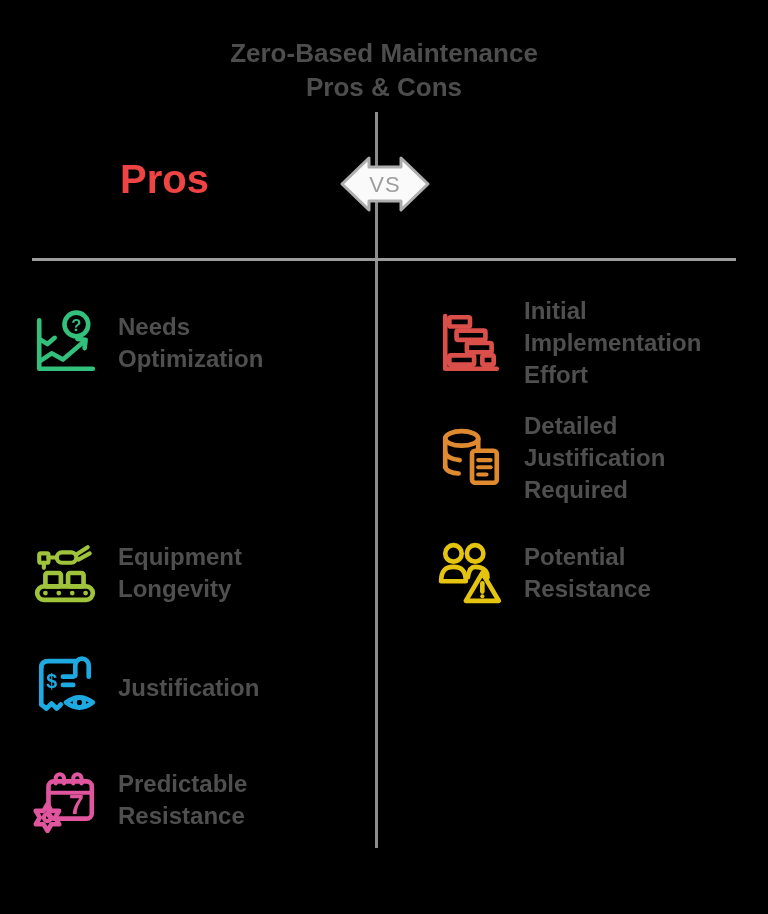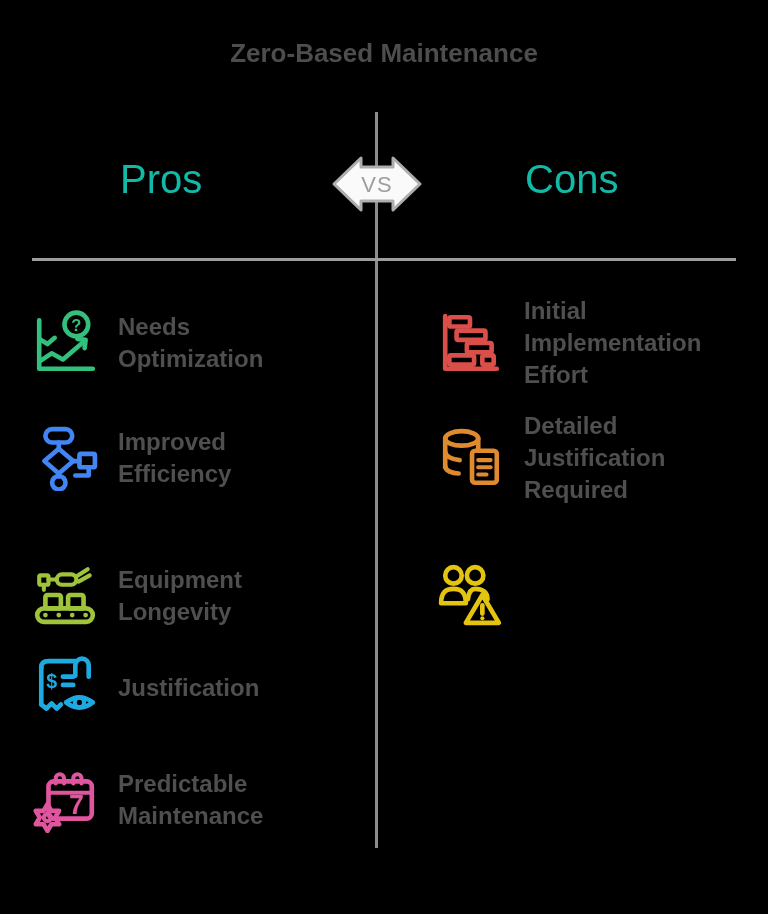--- a/index.html
+++ b/index.html
@@ -9,53 +9,53 @@
     font-family:"Liberation Sans", sans-serif;
     overflow:hidden;
   }
   .canvas{position:relative;width:641px;height:914px;color:#4F4F4F;}
   .title{
     position:absolute;top:36px;left:0;width:768px;
     text-align:center;font-size:26px;line-height:34px;font-weight:bold;color:#4D4D4D;
   }
   .v-divider{position:absolute;left:375px;top:112px;width:3px;height:736px;background:#8C8C8C;}
   .h-divider{position:absolute;left:32px;top:258px;width:704px;height:3px;background:#9C9C9C;}
-  .col-header{position:absolute;top:158px;font-size:40px;line-height:42px;font-weight:normal;color:#14b8a6;}
+  .col-header{position:absolute;top:158px;font-size:40px;line-height:42px;font-weight:bold;color:#ef4444;}
   .col-header.pros{left:120px;}
   .col-header.cons{left:525px;}
-  .vs-badge{position:absolute;left:331px;top:151px;width:92px;height:66px;}
+  .vs-badge{position:absolute;left:339px;top:151px;width:92px;height:66px;}
   .row{position:absolute;display:flex;align-items:center;gap:20px;height:110px;}
   .row.left{left:32px;width:330px;}
   .row.right{left:438px;width:320px;}
-  .r1{top:288px;} .r2{top:403px;} .r3{top:518px;align-items:flex-end;} .r4{top:633px;} .r5{top:745px;}
+  .r1{top:288px;} .r2{top:403px;} .r3{top:518px;} .r4{top:633px;} .r5{top:745px;}
   .icon{width:66px;height:66px;flex:0 0 66px;}
   .icon svg{display:block;width:66px;height:66px;}
   .label{
     font-size:24px;font-weight:bold;line-height:32px;
     color:#4F4F4F;white-space:pre-line;
   }
   .stroke{fill:none;stroke:currentColor;stroke-width:4.5;stroke-linecap:round;stroke-linejoin:round;}
   .thin{stroke-width:4;}
   .fillc{fill:currentColor;stroke:none;}
   .glyph{fill:currentColor;stroke:none;font-family:"Liberation Sans",sans-serif;font-weight:bold;}
 </style>
 </head>
 <body>
 
 <div class="canvas">
 
   <div class="title">
     <div>Zero-Based Maintenance</div>
+    <div>Pros &amp; Cons</div>
   </div>
 
   <div class="v-divider"></div>
   <div class="h-divider"></div>
 
   <div class="col-header pros">Pros</div>
-  <div class="col-header cons">Cons</div>
 
   <div class="vs-badge">
     <svg viewBox="0 0 92 66">
       <polygon points="3,33 30,7 30,16 62,16 62,7 89,33 62,59 62,50 30,50 30,59" stroke-width="3" stroke-linejoin="round" fill="#FAFAFA" stroke="#ADADAD"></polygon>
       <text x="46" y="41" text-anchor="middle" font-size="22" letter-spacing="1" font-family="Liberation Sans, sans-serif" fill="#9E9E9E">VS</text>
     </svg>
   </div>
 
   <div class="row left r1">
     <span class="icon" style="color: rgb(51, 191, 124);">
@@ -65,36 +65,20 @@
         <path class="stroke" d="M7,50 L19,42 L30,48 L51,30"></path>
         <path class="stroke" d="M44,28 L52,29 L51,37"></path>
         <circle class="stroke" cx="43" cy="14" r="11.5"></circle>
         <text class="glyph" x="43" y="20" text-anchor="middle" font-size="16">?</text>
       </svg>
     </span>
     <span class="label">Needs
 Optimization</span>
   </div>
 
-  <div class="row left r2">
-    <span class="icon" style="color: rgb(66, 133, 244);">
-      <svg viewBox="0 0 64 64">
-        <rect class="stroke" x="13" y="4" width="26" height="13" rx="6.5"></rect>
-        <path class="stroke" d="M26,17 V23"></path>
-        <path class="stroke" d="M26,23 L12,35 L26,47 L40,35 Z"></path>
-        <path class="stroke" d="M26,47 V50"></path>
-        <circle class="stroke" cx="26" cy="56" r="6.5"></circle>
-        <path class="stroke" d="M40,35 H46"></path>
-        <rect class="stroke" x="46" y="28" width="15" height="13" rx="1.5"></rect>
-        <path class="stroke" d="M42,49 H55 V41"></path>
-      </svg>
-    </span>
-    <span class="label">Improved
-Efficiency</span>
-  </div>
 
   <div class="row left r3">
     <span class="icon" style="color: rgb(159, 196, 59);">
       <svg viewBox="0 0 64 64">
         <rect class="stroke" x="5" y="45" width="54" height="13" rx="6.5"></rect>
         <circle class="fillc" cx="13" cy="51.5" r="2.3"></circle>
         <circle class="fillc" cx="26" cy="51.5" r="2.3"></circle>
         <circle class="fillc" cx="39" cy="51.5" r="2.3"></circle>
         <circle class="fillc" cx="52" cy="51.5" r="2.3"></circle>
         <rect class="stroke" x="13" y="32" width="15" height="13" rx="2"></rect>
@@ -134,21 +118,21 @@
         <rect class="stroke" x="16" y="14" width="42" height="36" rx="5"></rect>
         <path class="stroke thin" d="M16,25 H58"></path>
         <path class="stroke thin" d="M23,16 V11 A4,4 0 0 1 31,11 V16"></path>
         <path class="stroke thin" d="M40,16 V11 A4,4 0 0 1 48,11 V16"></path>
         <text class="glyph" x="43" y="46" text-anchor="middle" font-size="26">7</text>
         <path class="stroke" d="M15,36 L18.8,42.5 L26.3,42.5 L22.5,49 L26.3,55.5 L18.8,55.5 L15,62 L11.2,55.5 L3.7,55.5 L7.5,49 L3.7,42.5 L11.2,42.5 Z"></path>
         <circle class="stroke thin" cx="15" cy="49" r="3.5"></circle>
       </svg>
     </span>
     <span class="label">Predictable
-Maintenance</span>
+Resistance</span>
   </div>
 
   <div class="row right r1">
     <span class="icon" style="color: rgb(219, 79, 74);">
       <svg viewBox="0 0 64 64">
         <path class="stroke" d="M7,6 V57 H57"></path>
         <rect class="stroke" x="11" y="7" width="20" height="9" rx="1.5"></rect>
         <rect class="stroke" x="18" y="20" width="28" height="9" rx="1.5"></rect>
         <rect class="stroke" x="28" y="32" width="24" height="9" rx="1.5"></rect>
         <rect class="stroke" x="11" y="44" width="24" height="9" rx="1.5"></rect>
@@ -184,17 +168,19 @@
       <svg viewBox="0 0 64 64">
         <circle class="stroke" cx="15" cy="13" r="8"></circle>
         <path class="stroke" d="M3,40 C3,29 8,26 15,26 C22,26 27,29 27,40 Z"></path>
         <circle class="stroke" cx="36" cy="13" r="8"></circle>
         <path class="stroke" d="M29,36 C30,28 33,26 36,26 C43,26 48,29 48,36"></path>
         <path class="stroke" d="M43,32 L59,59 L27,59 Z"></path>
         <path class="stroke" d="M43,42 V50"></path>
         <circle class="fillc" cx="43" cy="54.5" r="2"></circle>
       </svg>
     </span>
+    <span class="label">Potential
+Resistance</span>
   </div>
 
 
 
 </div>
 
 </body></html>

